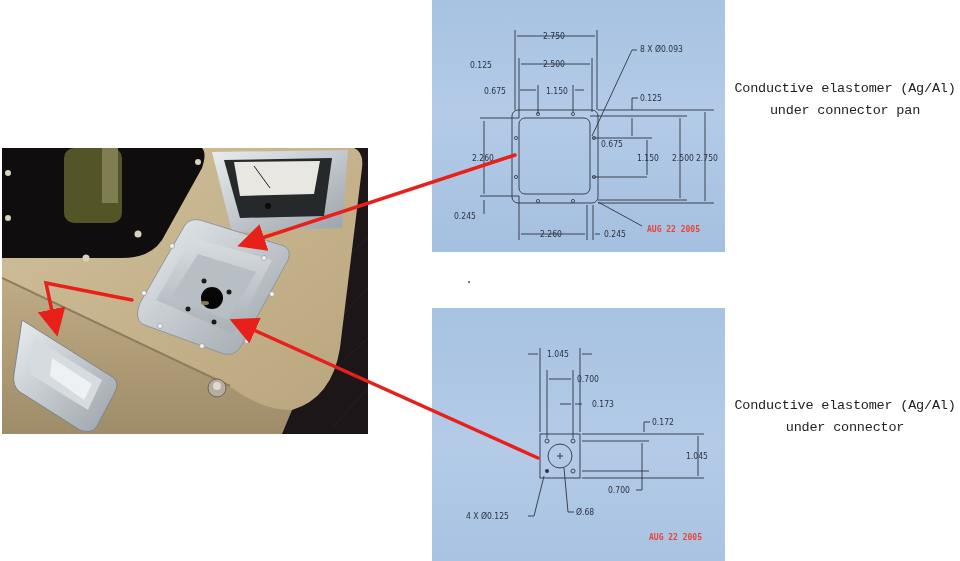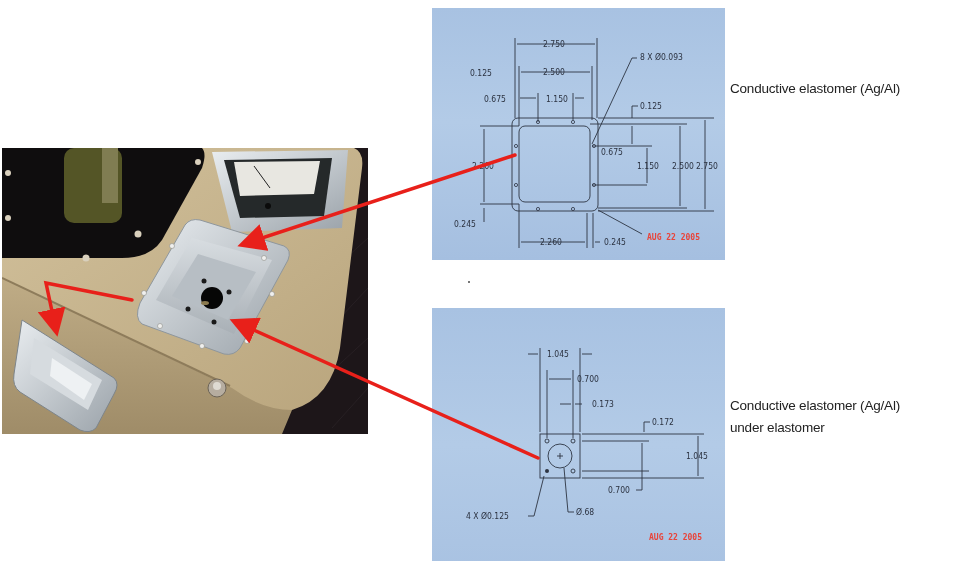--- a/index.html
+++ b/index.html
@@ -7,28 +7,28 @@
          font-family:"Liberation Sans", sans-serif; }
   .abs { position:absolute; }
 
   
   #photo { left:2px; top:148px; width:366px; height:286px; overflow:hidden; background:#1b1518; }
   #photo svg { display:block; }
 
   
   .drawing { width:293px; height:252px; background:linear-gradient(180deg,#a8c2e2 0%,#b3cbe7 45%,#a5bfe0 100%);
              overflow:hidden; }
-  #drawing-pan { left:432px; top:8px; }
+  #drawing-pan { left:432px; top:0px; }
   #drawing-conn { left:432px; top:308px; height:305px; }
   .drawing svg { display:block; }
   .dim { font-family:"DejaVu Sans Condensed","DejaVu Sans", sans-serif; font-size:8.5px; fill:#2b3240; }
   .stamp { font-family:"DejaVu Sans Mono", monospace; font-size:8px; fill:#e8443a; font-weight:bold; }
 
   
-  .caption { color:#222; font-size:13.5px; line-height:22px; width:230px; letter-spacing:-0.2px; }
+  .caption { color:#222; font-size:13.5px; line-height:22px; text-align:center; width:230px; letter-spacing:-0.2px;font-family:Liberation Mono, monospace; }
   #caption-pan { left:730px; top:78px; }
   #caption-conn { left:730px; top:395px; }
 
   #overlay { left:0; top:0; width:960px; height:561px; pointer-events:none; }
   #dot { left:468px; top:281px; width:2px; height:2px; background:#777; }
 </style>
 </head>
 <body>
 
 <div id="photo" class="abs">
@@ -236,24 +236,25 @@
     <text class="dim" x="254" y="151">1.045</text>
     <text class="dim" x="176" y="185">0.700</text>
     <text class="dim" x="34" y="211">4 X Ø0.125</text>
     <text class="dim" x="144" y="207">Ø.68</text>
     <text class="stamp" x="217" y="232">AUG 22 2005</text>
   </svg>
 </div>
 
 <div id="caption-pan" class="abs caption">
   <div>Conductive elastomer (Ag/Al)</div>
+  <div>under connector pan</div>
 </div>
 <div id="caption-conn" class="abs caption">
   <div>Conductive elastomer (Ag/Al)</div>
-  <div>under elastomer</div>
+  <div>under connector</div>
 </div>
 
 <div id="dot" class="abs"></div>
 
 <svg id="overlay" class="abs" width="960" height="561" viewBox="0 0 960 561">
   <defs>
     <marker id="ah" markerWidth="8" markerHeight="8" refX="6" refY="4" orient="auto" markerUnits="strokeWidth">
       <path d="M0,0 L8,4 L0,8 Z" fill="#e8201a"></path>
     </marker>
   </defs>

